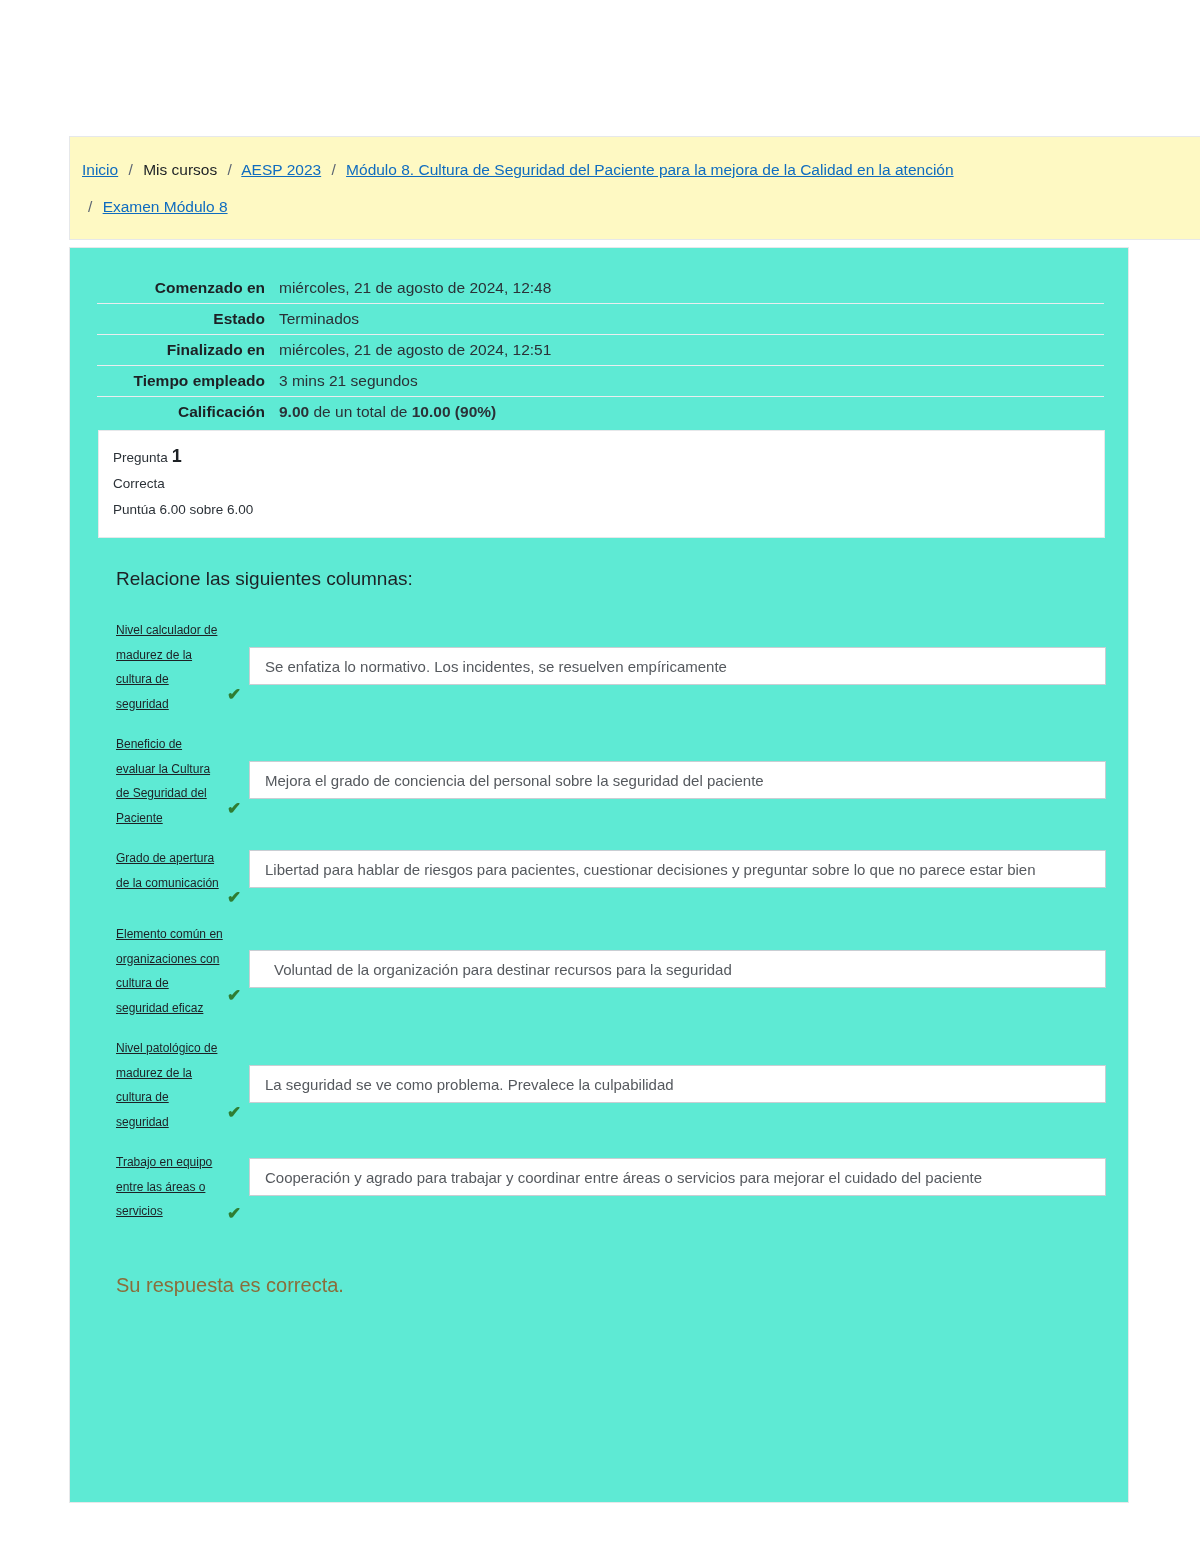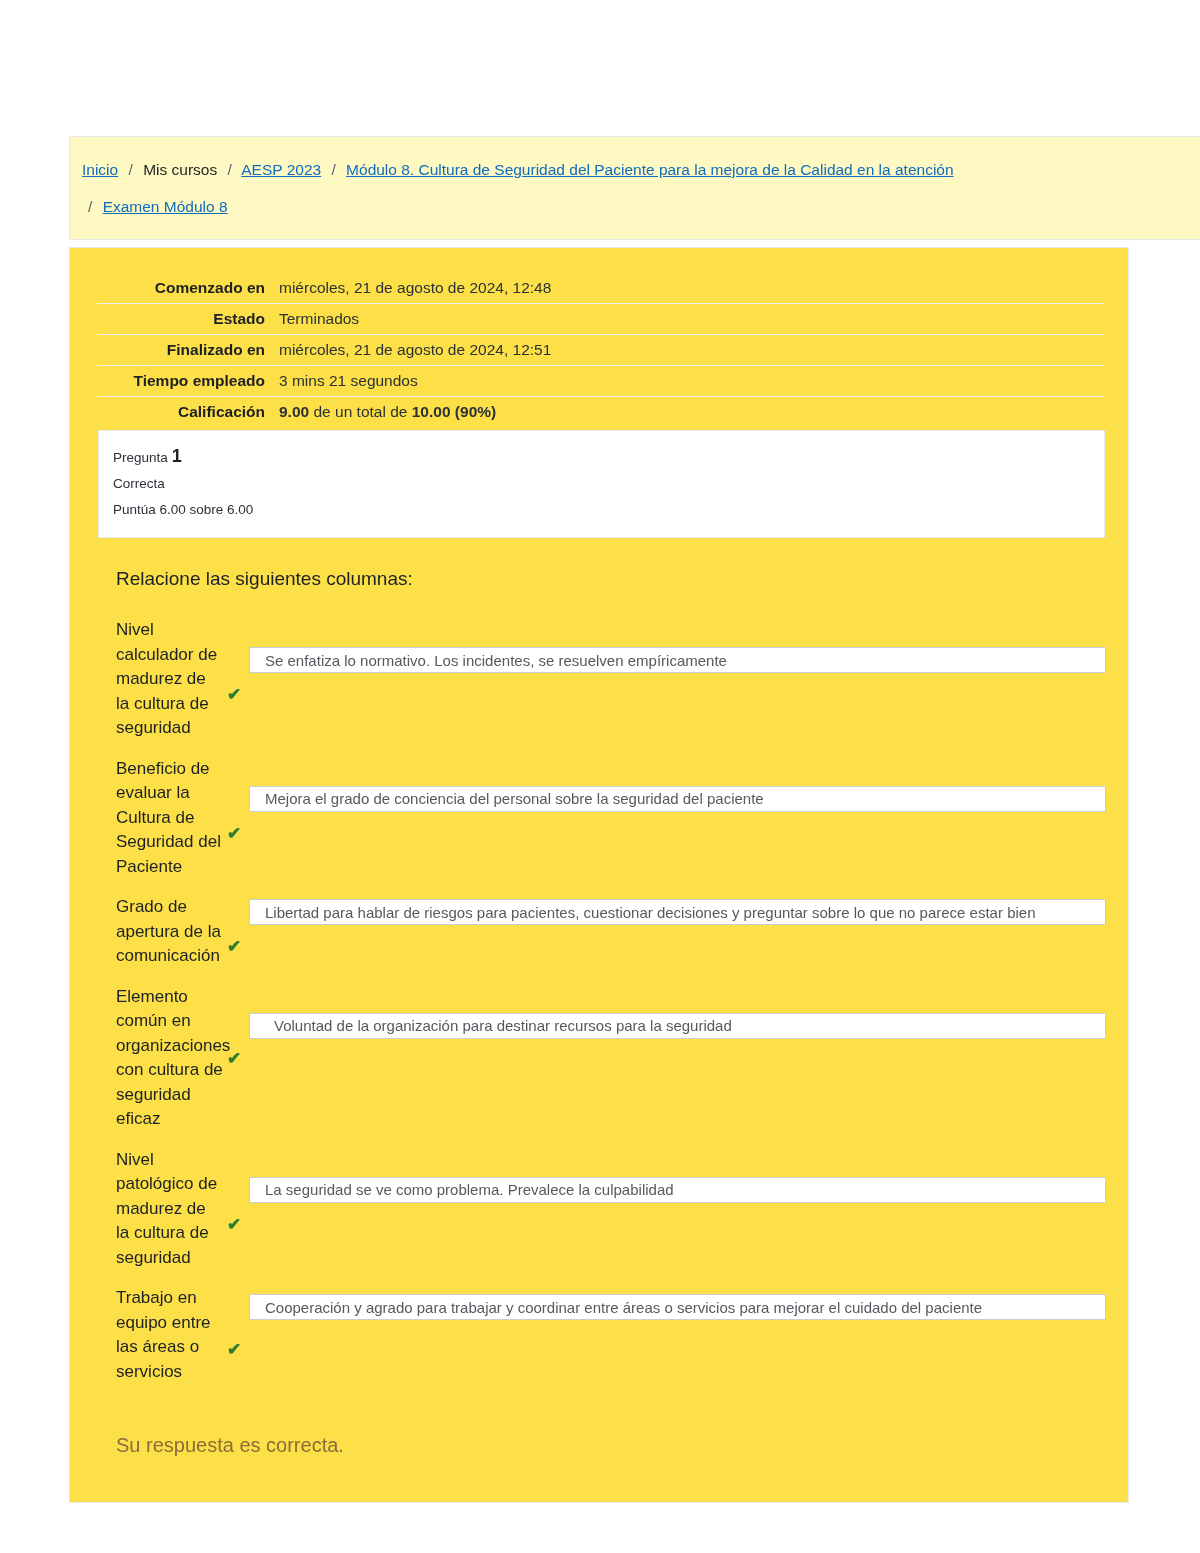--- a/index.html
+++ b/index.html
@@ -54,21 +54,21 @@
 
   
   .attempt-card {
     position: absolute;
     left: 69px;
     top: 247px;
     width: 1060px;
     height: 1256px;
     box-sizing: border-box;
     border: 1px solid #e6e8ea;
-    background: #fde047;
+    background: #5eead4;
   }
 
   
   .info-table {
     position: absolute;
     left: 27px;
     top: 25px;
     width: 1007px;
     border-collapse: collapse;
     font-size: 15.5px;
@@ -135,38 +135,39 @@
 
   .match-row {
     position: relative;
     display: flex;
     align-items: flex-start;
     margin-bottom: 16px;
   }
   .match-label {
     width: 107px;
     flex: 0 0 107px;
-    font-size: 17px;
+    font-size: 12px;
     line-height: 24.5px;
     color: #1d2125;
     padding-right: 4px;
+    text-decoration: underline;
   }
   .match-tick {
     width: 22px;
     flex: 0 0 22px;
     color: #2f7d32;
     font-size: 17px;
     font-weight: bold;
     text-align: left;
     line-height: 1;
   }
   .match-box {
     flex: 1 1 auto;
     box-sizing: border-box;
-    height: 26px;
+    height: 38px;
     border: 1px solid #c9ced3;
     background: #ffffff;
     display: flex;
     align-items: center;
     padding: 0 0 0 15px;
     font-size: 15px;
     color: #55595e;
     white-space: nowrap;
     overflow: hidden;
   }

